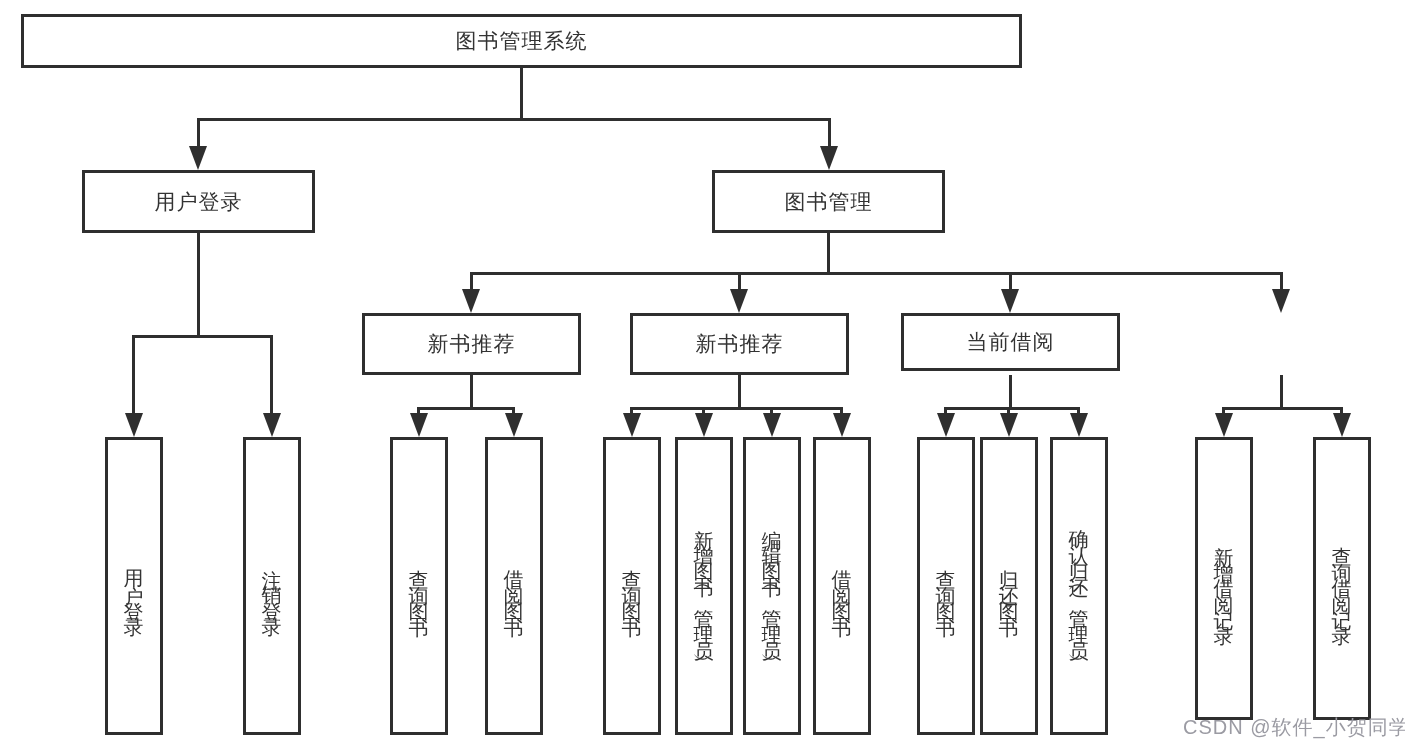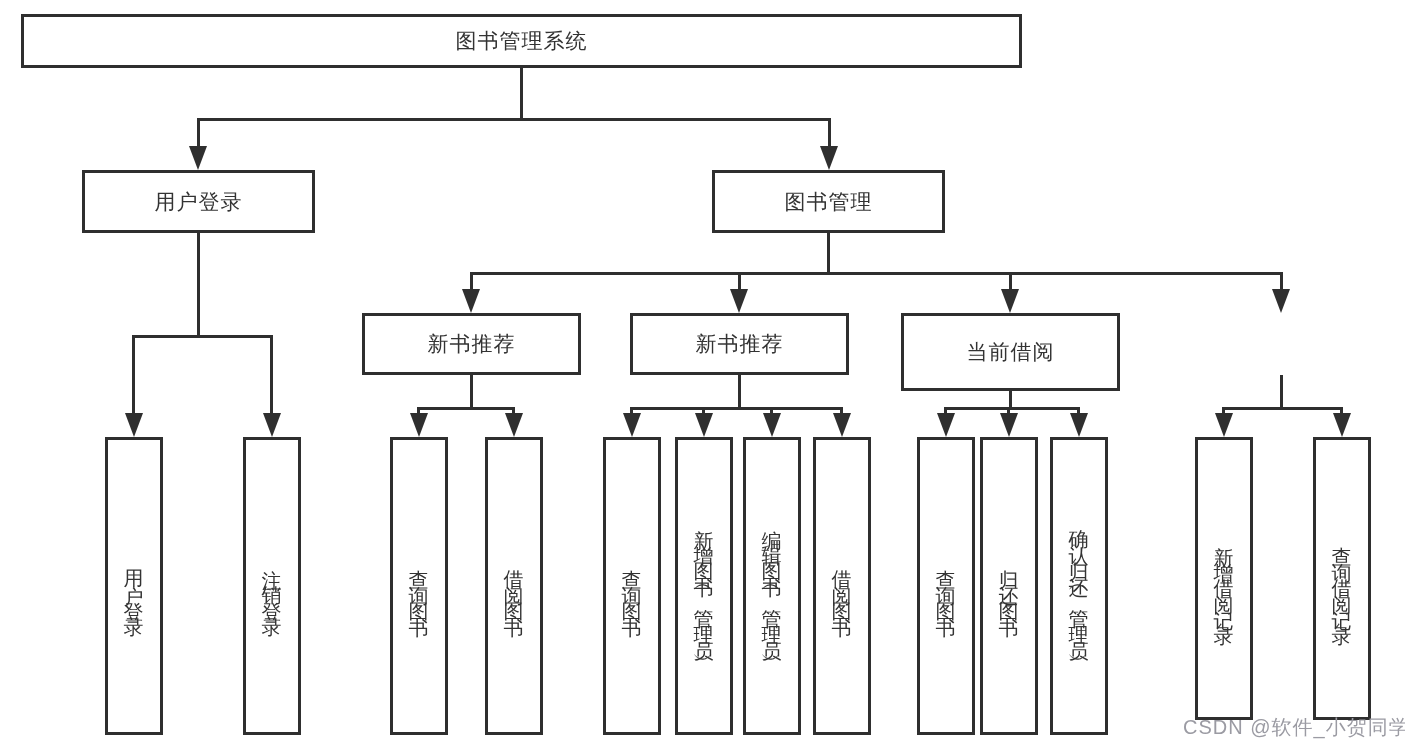--- a/index.html
+++ b/index.html
@@ -127,21 +127,21 @@
   <div class="box" style="left:362px;top:313px;width:219px;height:62px">
     <span>新书推荐</span>
   </div>
 
   <div class="box" style="left:712px;top:170px;width:233px;height:63px">
     <span>图书管理</span>
   </div>
   <div class="box" style="left:630px;top:313px;width:219px;height:62px">
     <span>新书推荐</span>
   </div>
-  <div class="box" style="left:901px;top:313px;width:219px;height:78px">
+  <div class="box" style="left:901px;top:313px;width:219px;height:58px">
     <span>当前借阅</span>
   </div>
 
   <div class="box leaf" style="left:105px;top:437px;width:58px;height:298px">
     <span>用户登录</span>
   </div>
   <div class="box leaf" style="left:243px;top:437px;width:58px;height:298px">
     <span>注销登录</span>
   </div>
 

